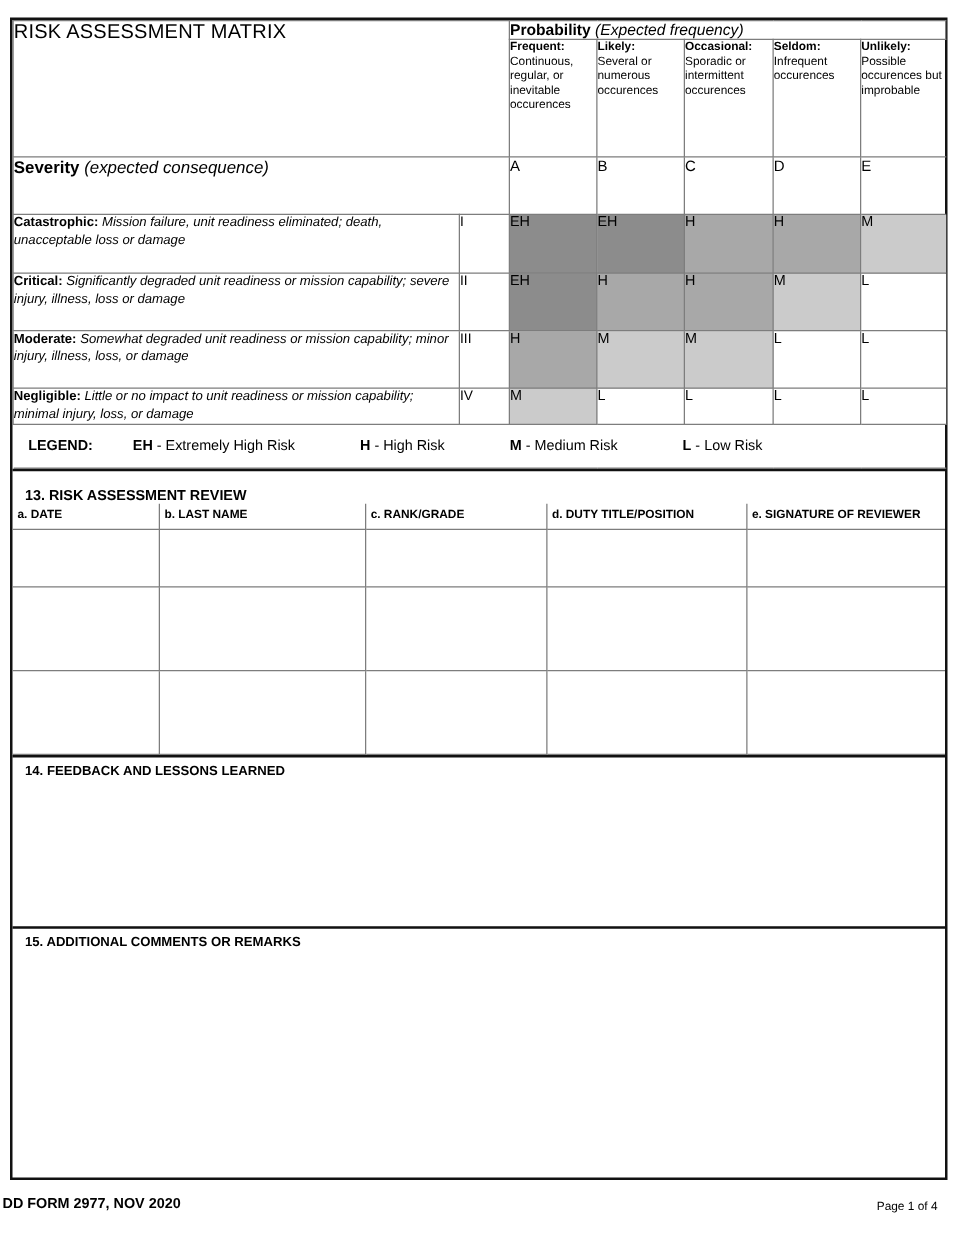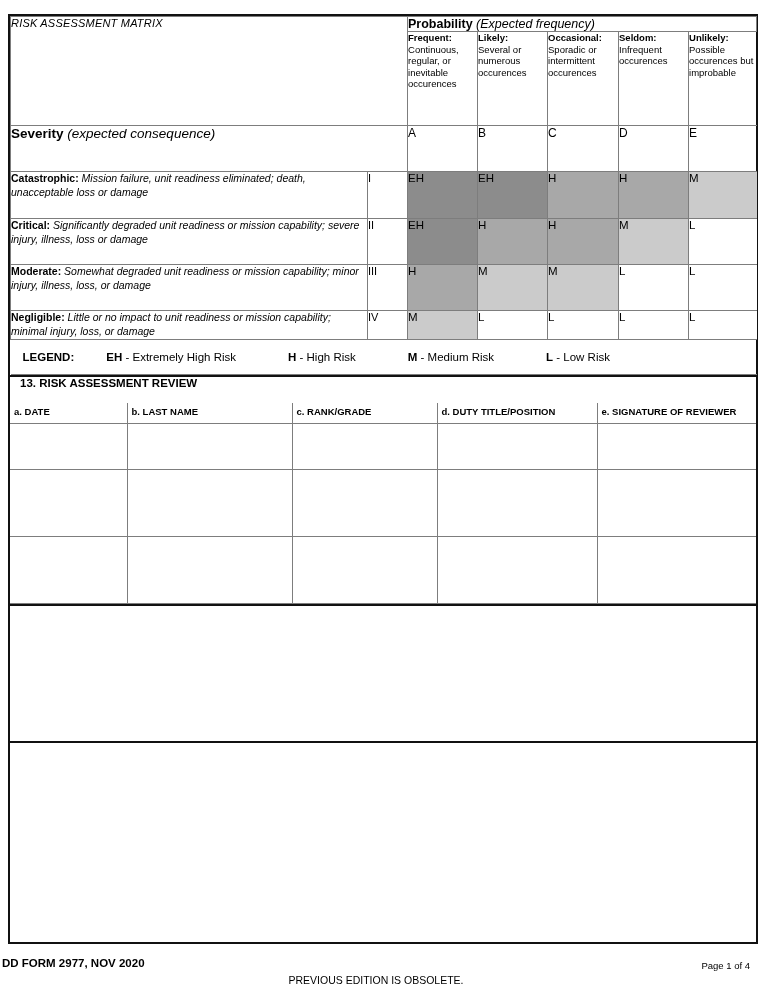--- a/index.html
+++ b/index.html
@@ -38,26 +38,25 @@
     border: 1px solid #7d7d7d;
     padding: 0;
     vertical-align: top;
     font-weight: normal;
     text-align: left;
   }
 
   .cell-title {
     text-align: center;
     vertical-align: middle;
-    font-size: 11px;
+    font-size: 16px;
     font-weight: bold;
     letter-spacing: .2px;
     border-left: none;
     border-top: none;
-    font-style: italic;
   }
 
   .cell-prob-head {
     vertical-align: middle;
     padding: 8px 0 8px 8px;
     font-size: 12.5px;
     border-top: none;
     border-right: none;
   }
   .cell-prob-head b { font-weight: bold; }
@@ -145,21 +144,21 @@
     white-space: nowrap;
   }
   .legend .lg-item b { font-weight: bold; }
 
   
   .sec-bar {
     box-sizing: border-box;
     border-top: 2px solid #111;
     height: 28px;
     display: flex;
-    align-items: flex-start;
+    align-items: flex-end;
     padding-left: 10px;
     font-size: 11.5px;
   }
   .sec-bar .sb-num { font-weight: bold; }
   .sec-bar .sb-note { font-style: italic; margin-left: 5px; }
 
   .review-head td {
     font-size: 9.5px;
     font-weight: bold;
     padding: 3px 0 0 4px;
@@ -374,26 +373,27 @@
         <td></td>
         <td></td>
         <td></td>
         <td></td>
         <td></td>
       </tr>
     </tbody>
   </table>
 
   <div class="sec-block" style="height:137px">
+    <div class="freetext-label">14. FEEDBACK AND LESSONS LEARNED</div>
     <div style="height:110px"></div>
   </div>
 
   <div class="sec-block" style="height:122px">
+    <div class="freetext-label">15. ADDITIONAL COMMENTS OR REMARKS</div>
     <div style="height:95px"></div>
   </div>
 
 </div>
 
 <div class="footer">
   <span class="ft-form">DD FORM 2977, NOV 2020</span>
-  <span class="ft-prev">PREVIOUS EDITION IS OBSOLETE.</span>
   <span class="ft-page">Page 1 of 4</span>
 </div>
 
 </body></html>

